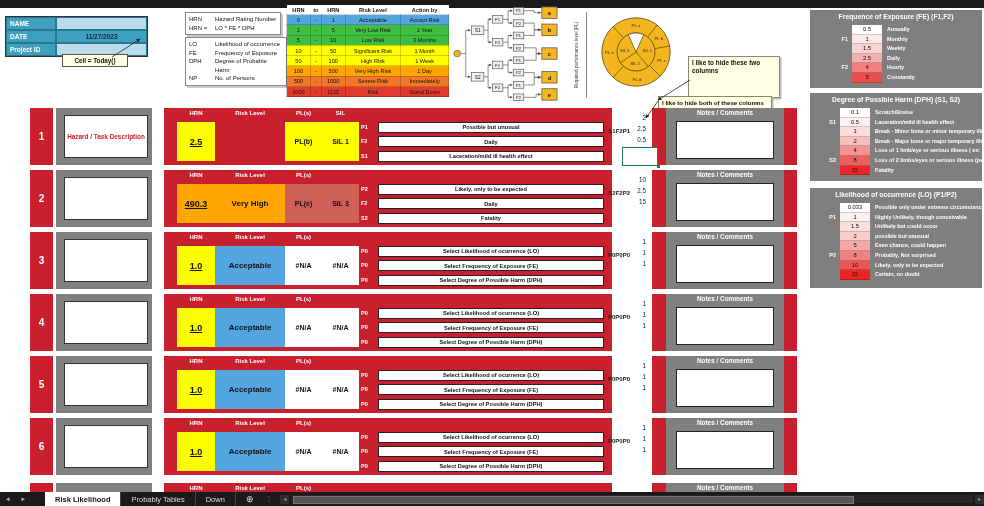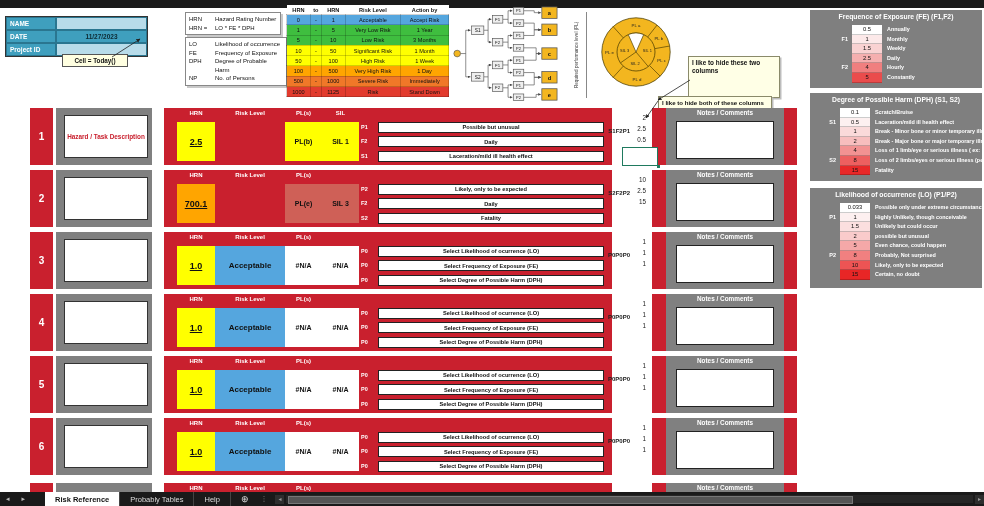--- a/index.html
+++ b/index.html
@@ -526,21 +526,22 @@
       <div class="hrow">
         <div class="rednum flexc">2</div>
         <div class="hazbox">
           <div class="hazinner flexc"></div>
         </div>
         <div class="panel">
           <div class="phead h-hrn">HRN</div>
           <div class="phead h-risk">Risk Level</div>
           <div class="phead h-pl">PL(s)</div>
           <div class="phead h-sil"></div>
-          <div class="pcell c-hrn flexc" style="background-color: rgb(255, 165, 0);">700.1</div>
+          <div class="pcell c-hrn flexc" style="background-color: rgb(255, 165, 0);">490.3</div>
+          <div class="pcell c-risk flexc" style="background-color: rgb(255, 165, 0);">Very  High</div>
           <div class="pcell c-pl flexc" style="background-color: rgb(207, 96, 87);">PL(e)</div>
           <div class="pcell c-sil flexc" style="background-color: rgb(207, 96, 87);">SIL 3</div>
           <div class="fkey" style="top:13.5px;">P2</div>
           <div class="fkey" style="top:28px;">F2</div>
           <div class="fkey" style="top:42.5px;">S2</div>
           <div class="fbar" style="top:13.5px;">Likely, only to be expected</div>
           <div class="fbar" style="top:28px;">Daily</div>
           <div class="fbar" style="top:42.5px;">Fatality</div>
         </div>
         <div class="code">S2F2P2</div>
@@ -726,25 +727,25 @@
     <line x1="112" y1="57" x2="140" y2="39" stroke="#222" stroke-width="0.8" marker-end="url(#ah2)"></line>
     <line x1="690" y1="80" x2="658" y2="100" stroke="#222" stroke-width="0.8" marker-end="url(#ah2)"></line>
     <line x1="658" y1="101" x2="646" y2="118" stroke="#222" stroke-width="0.8" marker-end="url(#ah2)"></line>
   </svg>
 
   <div class="abs bottombar">
     <span class="navarrow">◂</span>
     <span class="navarrow">▸</span>
     <div class="tabs">
 
-        <div class="tab" data-active="true">Risk Reference</div>
+        <div class="tab" data-active="true">Risk Likelihood</div>
 
         <div class="tab" data-active="false">Probably Tables</div>
 
-        <div class="tab" data-active="false">Help</div>
+        <div class="tab" data-active="false">Down</div>
       </div>
     <span class="plus-ic">⊕</span>
     <span class="dots-ic">⋮</span>
     <div class="hscroll">
       <div class="sb-btn">◄</div>
       <div class="sb-track">
         <div class="sb-thumb"></div>
       </div>
       <div class="sb-btn">►</div>
     </div>

